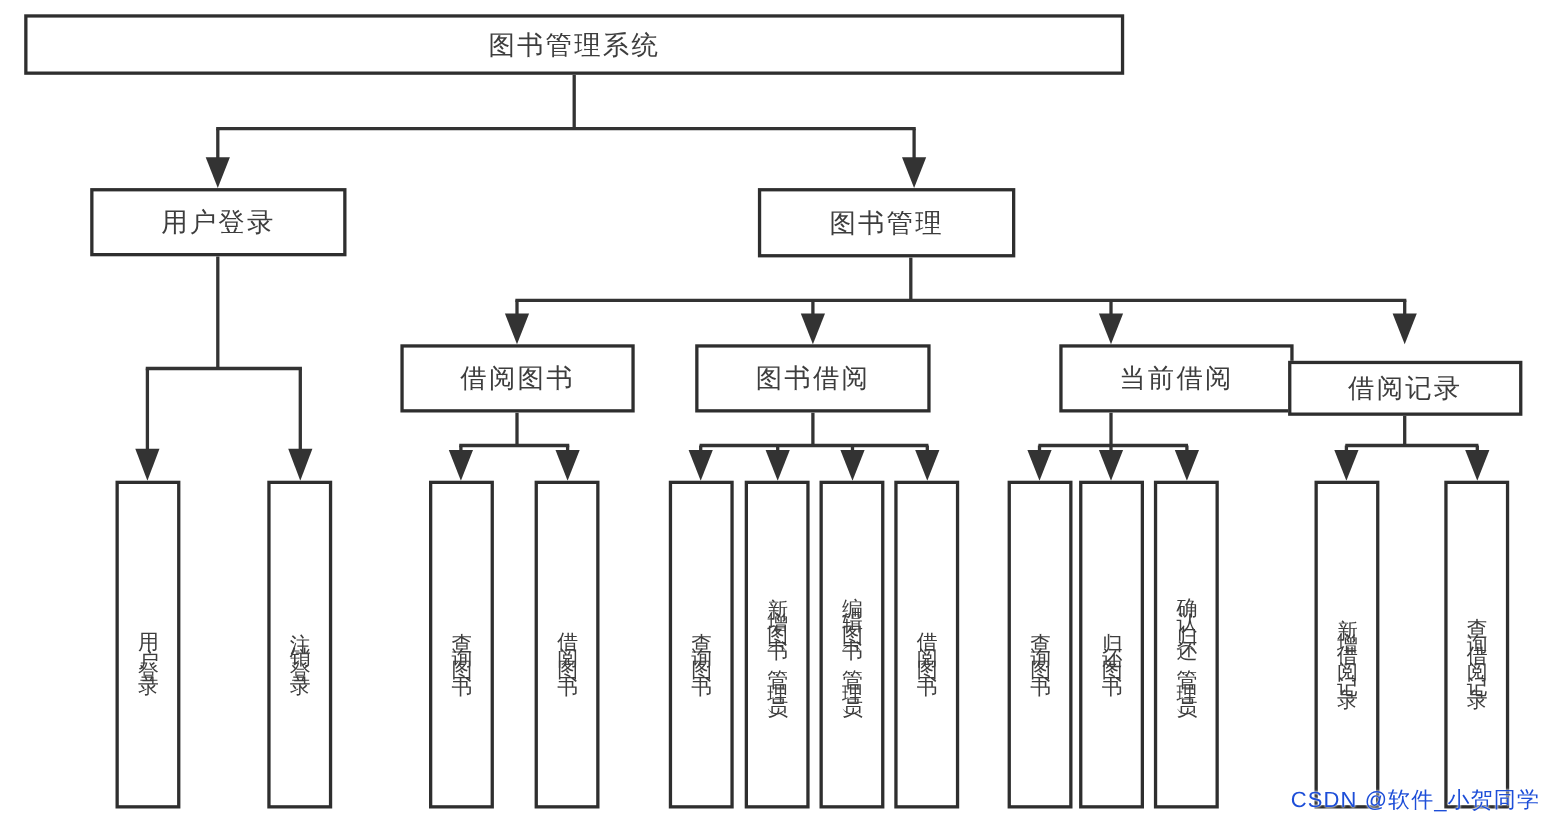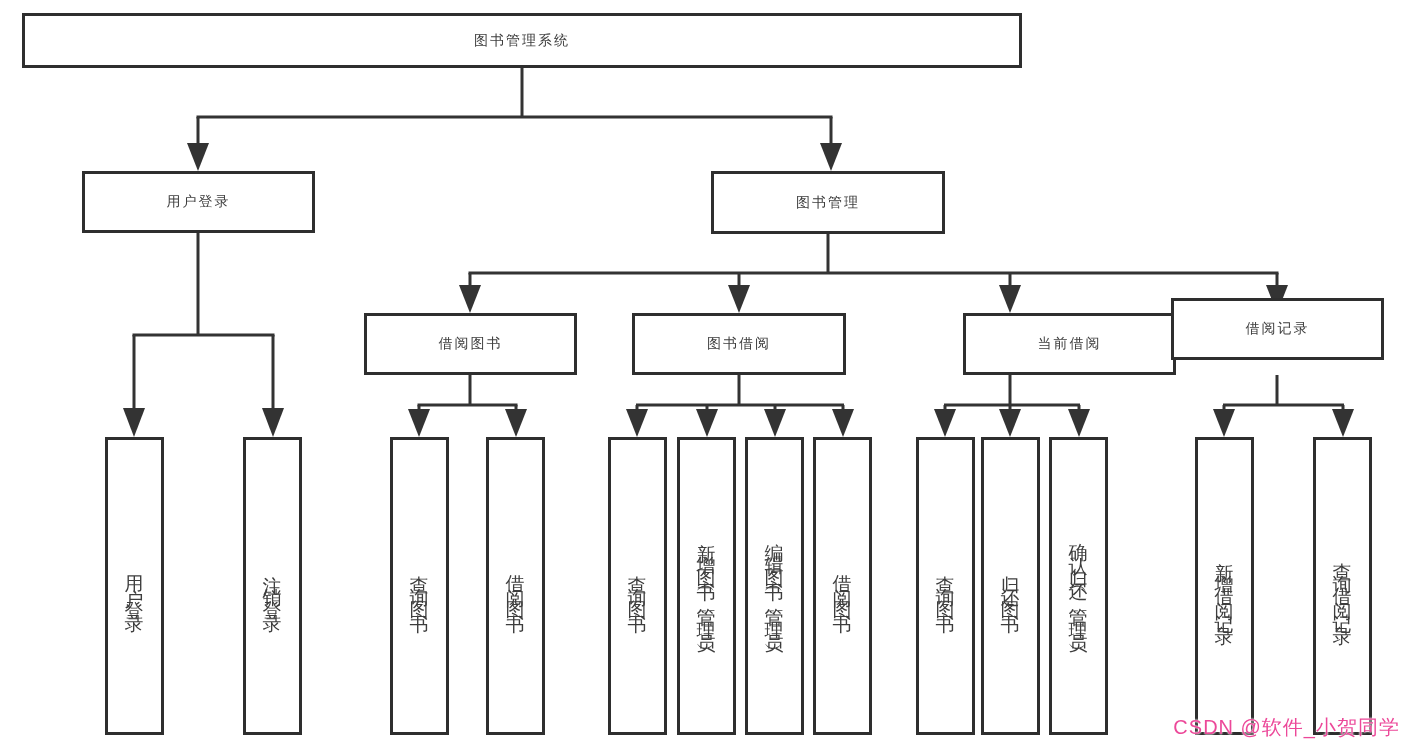--- a/index.html
+++ b/index.html
@@ -21,38 +21,38 @@
     box-sizing: border-box;
     background: #ffffff;
     border: 3px solid #2e2e2e;
     color: #3d3d3d;
     display: flex;
     align-items: center;
     justify-content: center;
     z-index: 2;
   }
   .node.h {
-    font-size: 14px;
+    font-size: 24px;
     letter-spacing: 2px;
     white-space: nowrap;
   }
   .node.v {
     writing-mode: vertical-rl;
     text-orientation: upright;
     font-size: 19px;
     letter-spacing: 13px;
     line-height: 1;
   }
   .watermark {
     position: absolute;
     right: 5px;
     bottom: 6px;
     font-size: 20px;
     letter-spacing: 1px;
-    color: #ec4899;
+    color: #1d4ed8;
     text-shadow: 0 0 2px #ffffff, 0 0 2px #ffffff;
     z-index: 3;
     white-space: nowrap;
   }
 </style>
 </head>
 <body>
 
 <div class="stage">
 
@@ -118,26 +118,26 @@
       <polygon points="999,409 1021,409 1010,437"></polygon>
       <polygon points="1068,409 1090,409 1079,437"></polygon>
       <polygon points="1213,409 1235,409 1224,437"></polygon>
       <polygon points="1332,409 1354,409 1343,437"></polygon>
     </g>
   </svg>
 
   <div class="node h" style="left:22px; top:13px; width:1000px; height:55px;">图书管理系统</div>
 
   <div class="node h" style="left:82px; top:171px; width:233px; height:62px;">用户登录</div>
-  <div class="node h" style="left:711px; top:171px; width:234px; height:63px;">图书管理</div>
+  <div class="node h" style="left:689px; top:171px; width:234px; height:63px;">图书管理</div>
 
   <div class="node h" style="left:364px; top:313px; width:213px; height:62px;">借阅图书</div>
   <div class="node h" style="left:632px; top:313px; width:214px; height:62px;font-family:Liberation Serif, serif;">图书借阅</div>
   <div class="node h" style="left:943px; top:313px; width:213px; height:62px;margin-left:20px;">当前借阅</div>
-  <div class="node h" style="left:1171px; top:298px; width:213px; height:62px;">借阅记录</div>
+  <div class="node h" style="left:1171px; top:328px; width:213px; height:50px;">借阅记录</div>
 
   <div class="node v" style="left:105px; top:437px; width:59px; height:298px;">用户登录</div>
   <div class="node v" style="left:243px; top:437px; width:59px; height:298px;">注销登录</div>
 
   <div class="node v" style="left:390px; top:437px; width:59px; height:298px;">查询图书</div>
   <div class="node v" style="left:486px; top:437px; width:59px; height:298px;">借阅图书</div>
 
   <div class="node v" style="left:608px; top:437px; width:59px; height:298px;">查询图书</div>
   <div class="node v" style="left:677px; top:437px; width:59px; height:298px;">新增图书（管理员）</div>
   <div class="node v" style="left:745px; top:437px; width:59px; height:298px;">编辑图书（管理员）</div>

